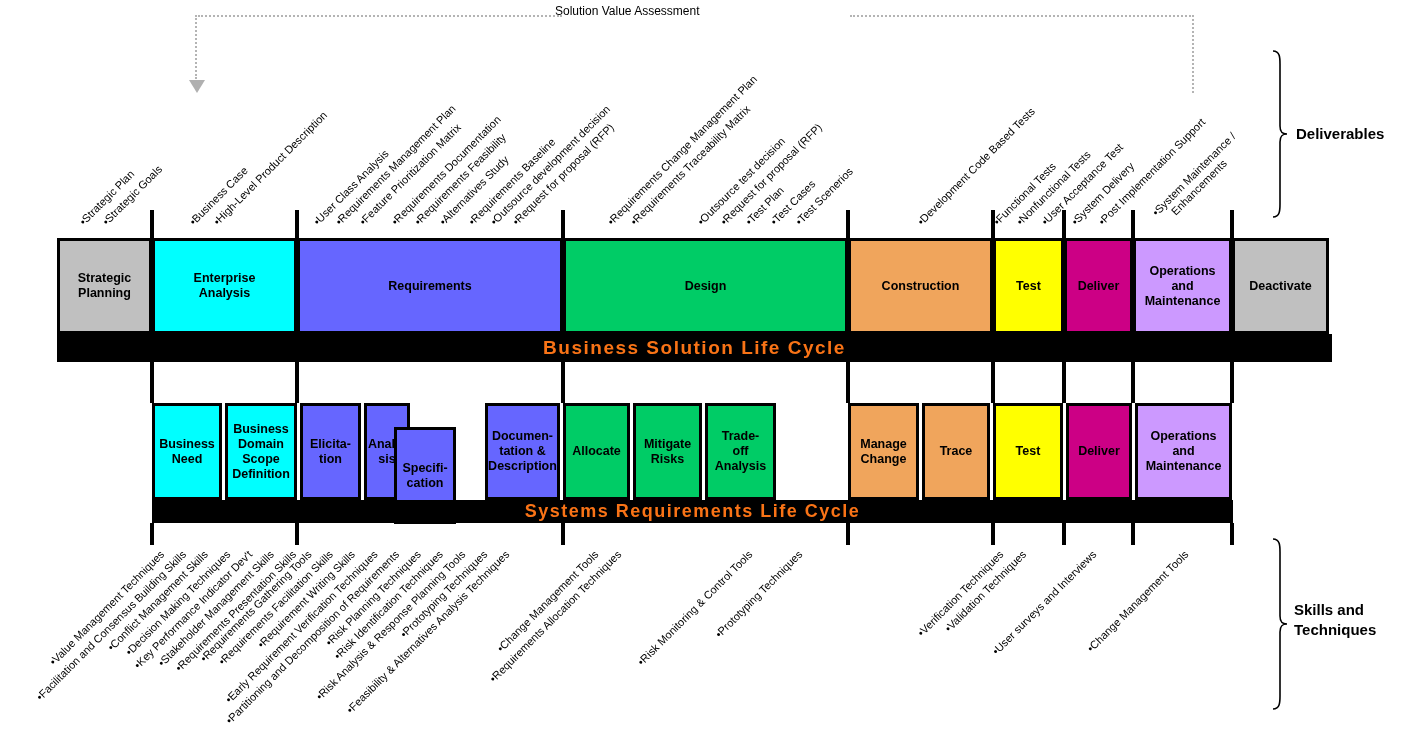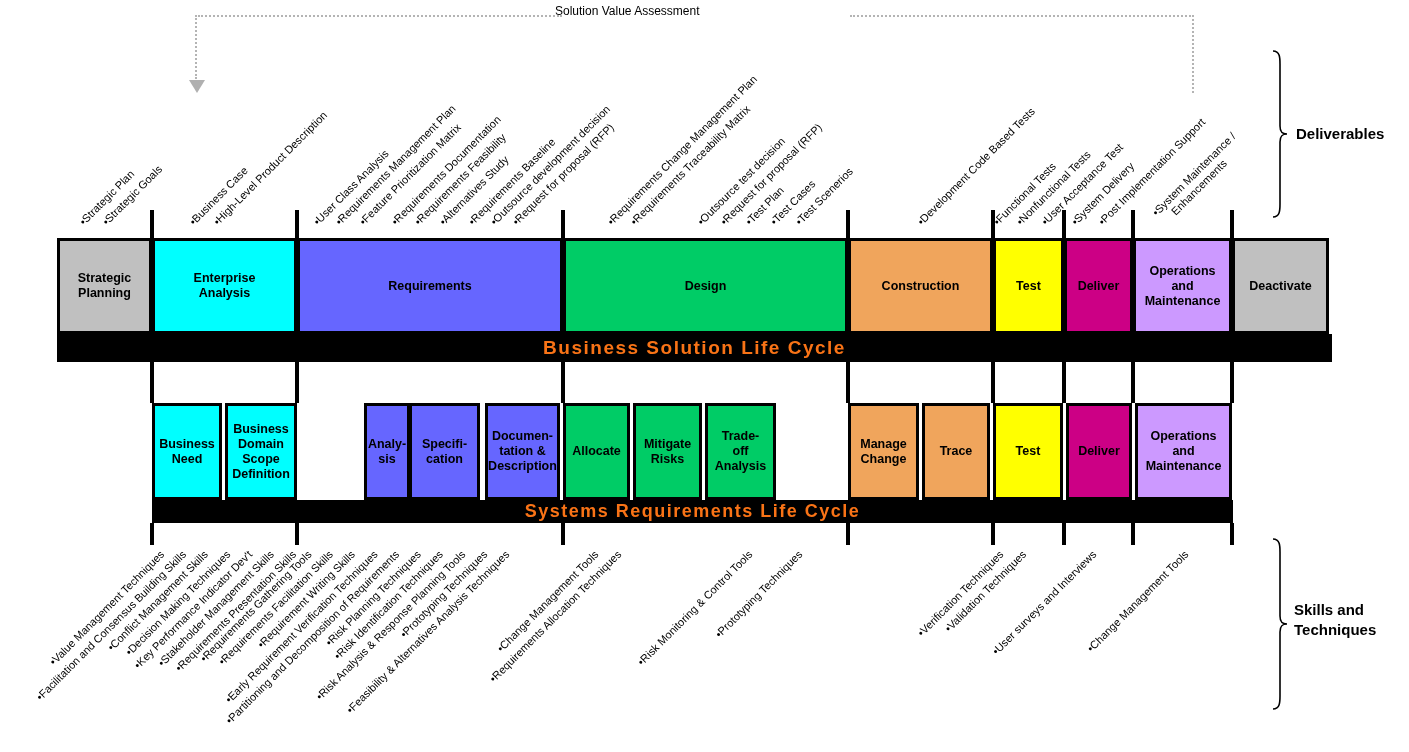--- a/index.html
+++ b/index.html
@@ -272,27 +272,33 @@
         </div>
       </div>
       <div class="pbox" style="left: 225px; width: 72px; background: rgb(0, 255, 255);">
         <div>
           <div>Business</div>
           <div>Domain</div>
           <div>Scope</div>
           <div>Definition</div>
         </div>
       </div>
+      <div class="pbox" style="left: 300px; width: 61px; background: rgb(102, 102, 255);">
+        <div>
+          <div>Elicita-</div>
+          <div>tion</div>
+        </div>
+      </div>
       <div class="pbox" style="left: 364px; width: 46px; background: rgb(102, 102, 255);">
         <div>
           <div>Analy-</div>
           <div>sis</div>
         </div>
       </div>
-      <div class="pbox" style="left: 409px; width: 71px; background: rgb(102, 102, 255);">
+      <div class="pbox" style="left: 394px; width: 62px; background: rgb(102, 102, 255); margin-top: 24px;">
         <div>
           <div>Specifi-</div>
           <div>cation</div>
         </div>
       </div>
       <div class="pbox" style="left: 485px; width: 75px; background: rgb(102, 102, 255);">
         <div>
           <div>Documen-</div>
           <div>tation &amp;</div>
           <div>Description</div>

